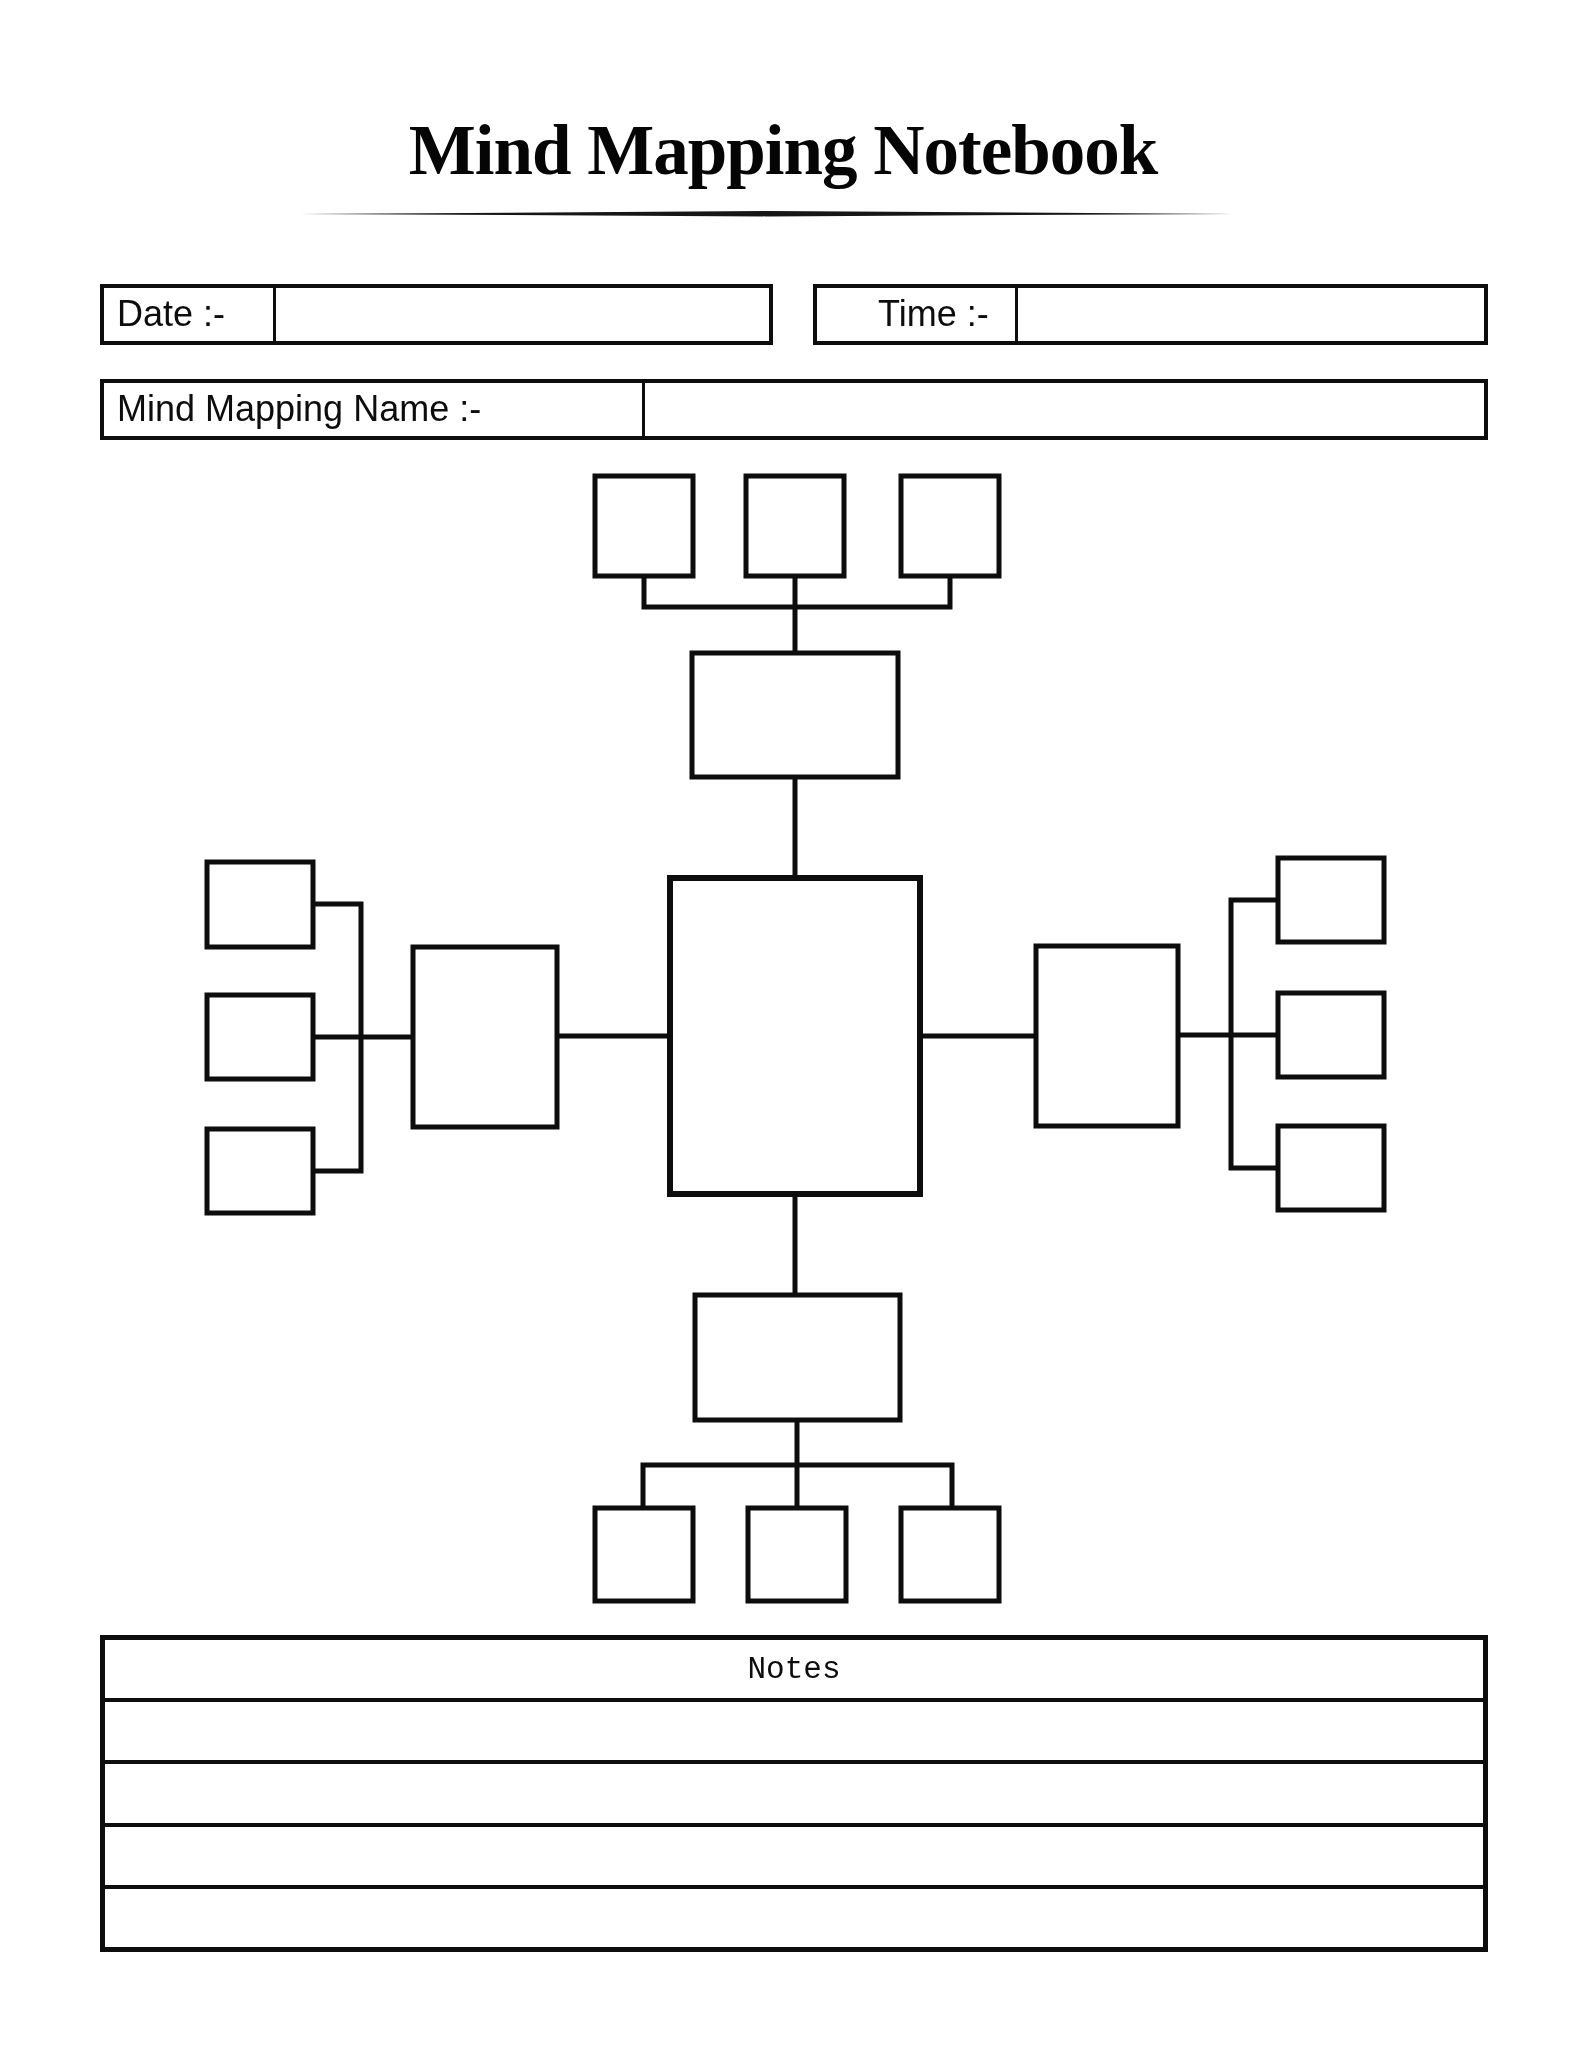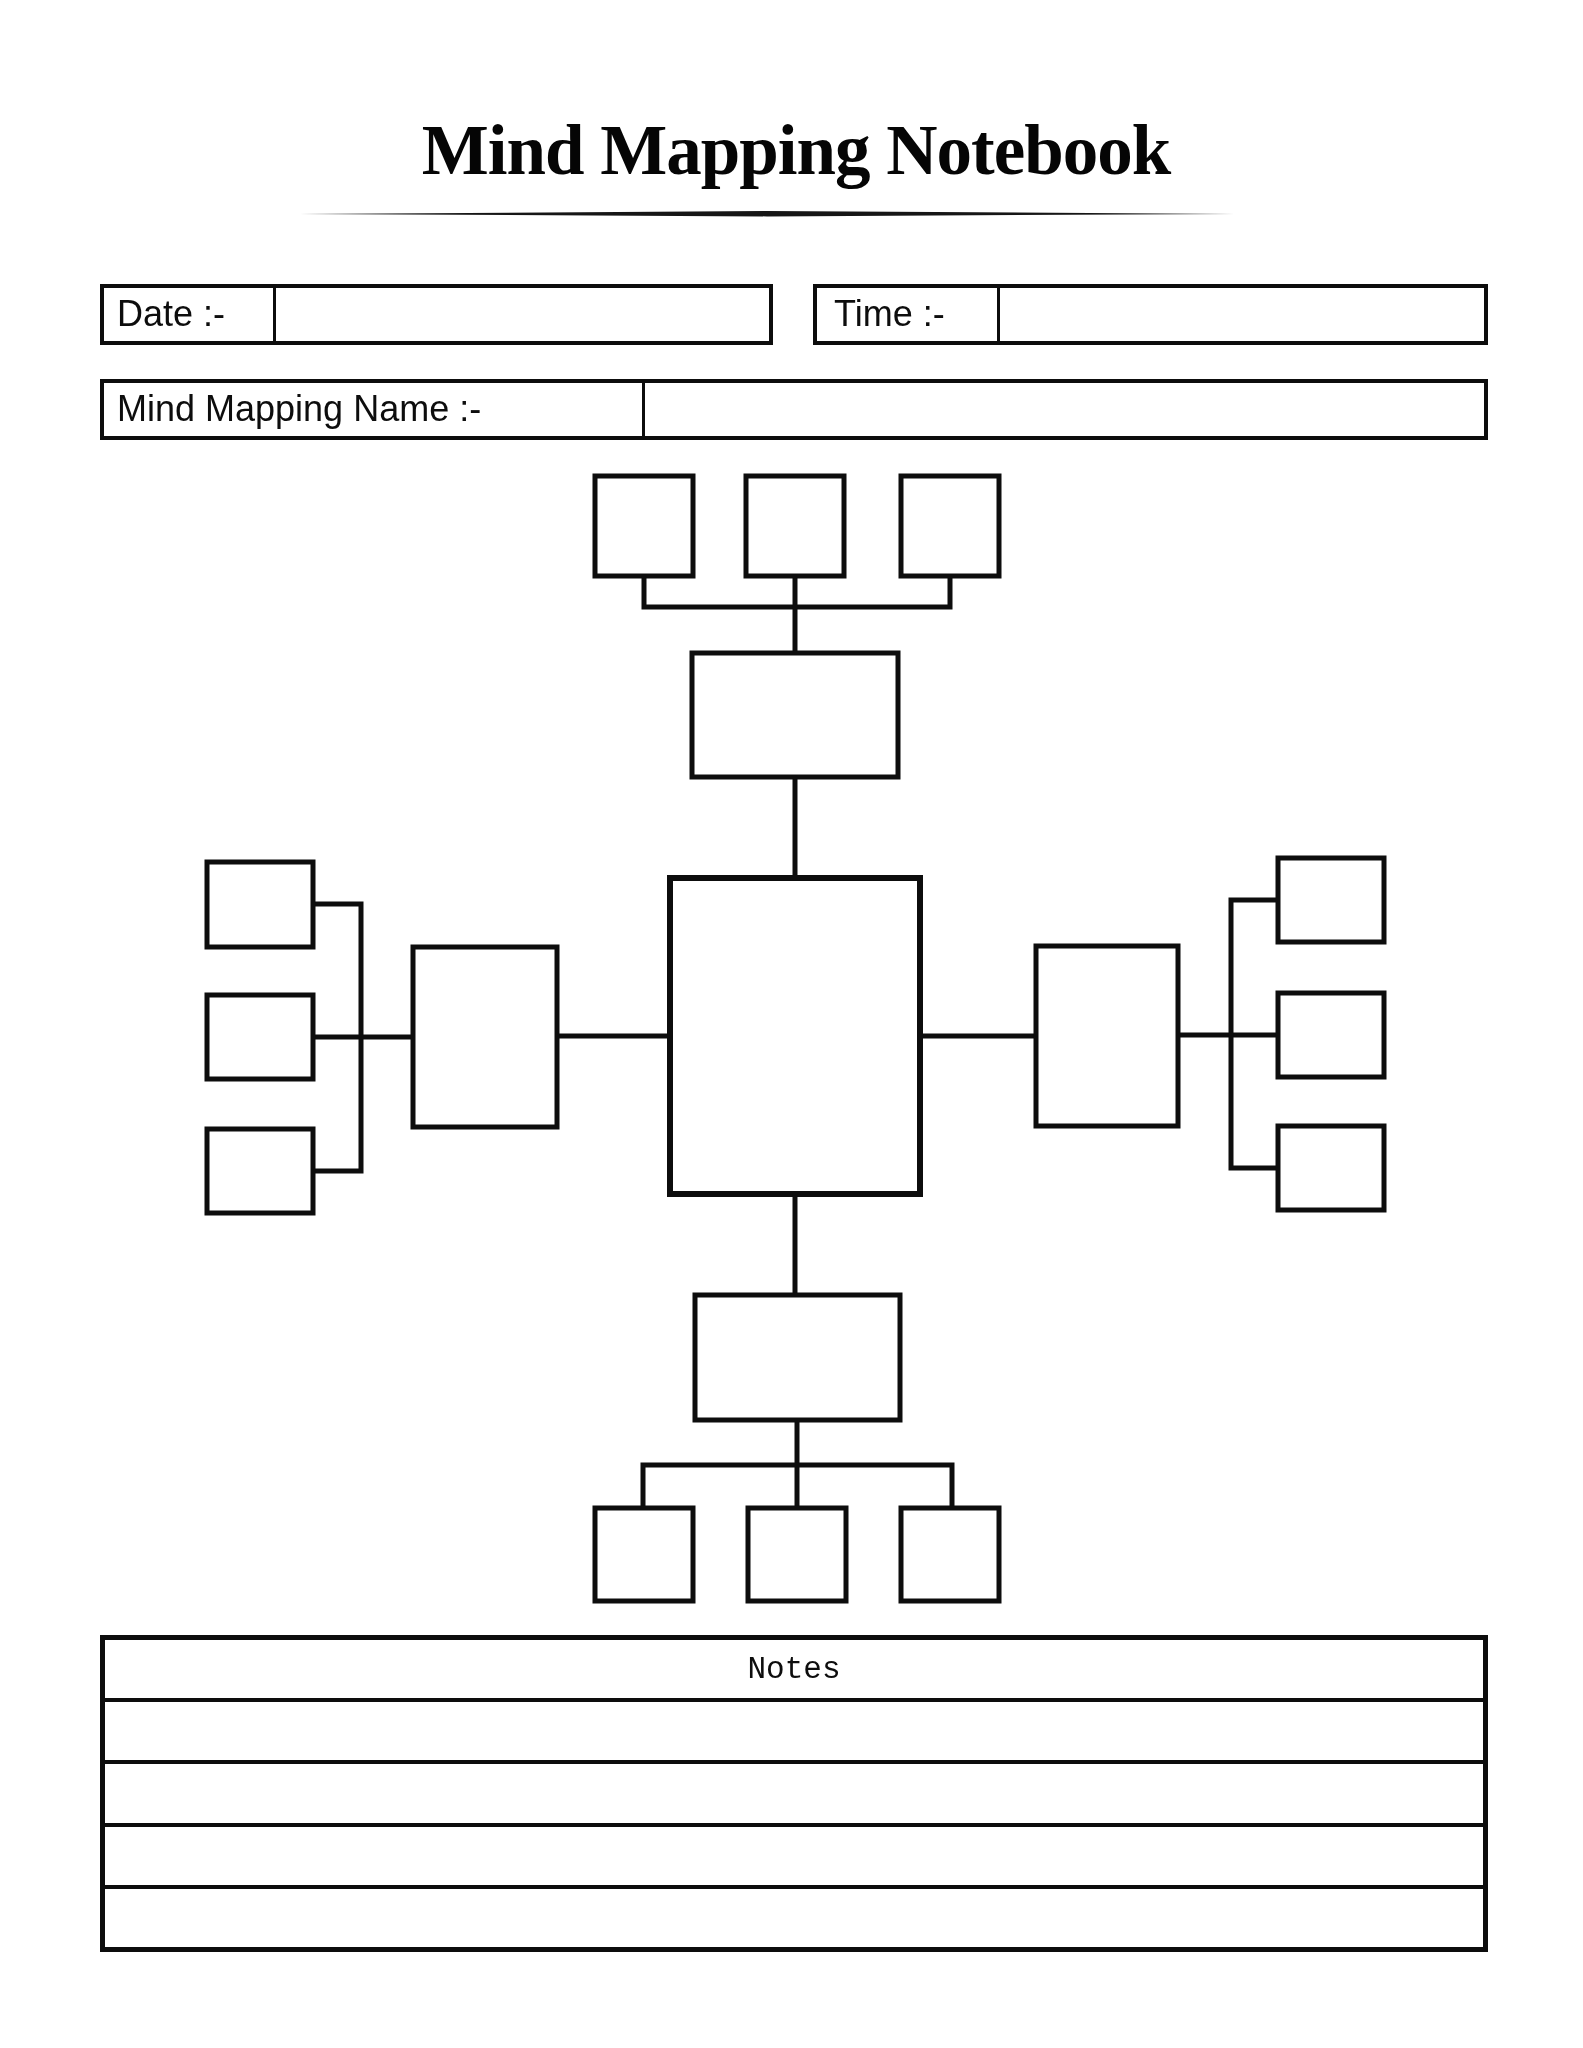--- a/index.html
+++ b/index.html
@@ -1,21 +1,21 @@
 <!DOCTYPE html>
 <html><head>
 <meta charset="utf-8">
 <style>
   html,body{margin:0;padding:0;background:#ffffff;}
   .page{
     position:relative;width:1583px;height:2048px;background:#ffffff;
     font-family:"Liberation Sans",sans-serif;color:#0a0a0a;overflow:hidden;
   }
   .page-title{
-    position:absolute;left:101px;top:104px;width:1390px;height:92px;
+    position:absolute;left:88px;top:104px;width:1390px;height:92px;
     text-align:center;font-family:"Liberation Serif",serif;font-weight:700;
     font-size:71px;line-height:92px;letter-spacing:-1px;color:#050505;white-space:nowrap;
   }
   .title-underline{position:absolute;left:300px;top:210px;}
   .field-box{
     position:absolute;height:61px;border:4px solid #0d0d0d;box-sizing:border-box;
     display:flex;background:#ffffff;
   }
   .field-label{
     font-size:36px;line-height:52px;padding-left:13px;box-sizing:border-box;
@@ -47,21 +47,21 @@
   <svg class="title-underline" width="934" height="8" viewBox="0 0 934 8">
     <polygon points="0,4 467,1 934,4 467,6.4" fill="#161616"></polygon>
   </svg>
 
   <div class="field-box" style="left:100px;top:284px;width:673px;">
     <div class="field-label" style="width:169px;">Date :-</div>
     <div class="field-input"></div>
   </div>
 
   <div class="field-box" style="left:813px;top:284px;width:675px;">
-    <div class="field-label" style="width:180px;padding-left:17px;">Time :-</div>
+    <div class="field-label" style="width:154px;padding-left:17px;margin-left:44px;">Time :-</div>
     <div class="field-input"></div>
   </div>
 
   <div class="field-box" style="left:100px;top:379px;width:1388px;">
     <div class="field-label" style="width:538px;">Mind Mapping Name :-</div>
     <div class="field-input"></div>
   </div>
 
   <svg class="mindmap-svg" width="1583" height="2048" viewBox="0 0 1583 2048">
 

